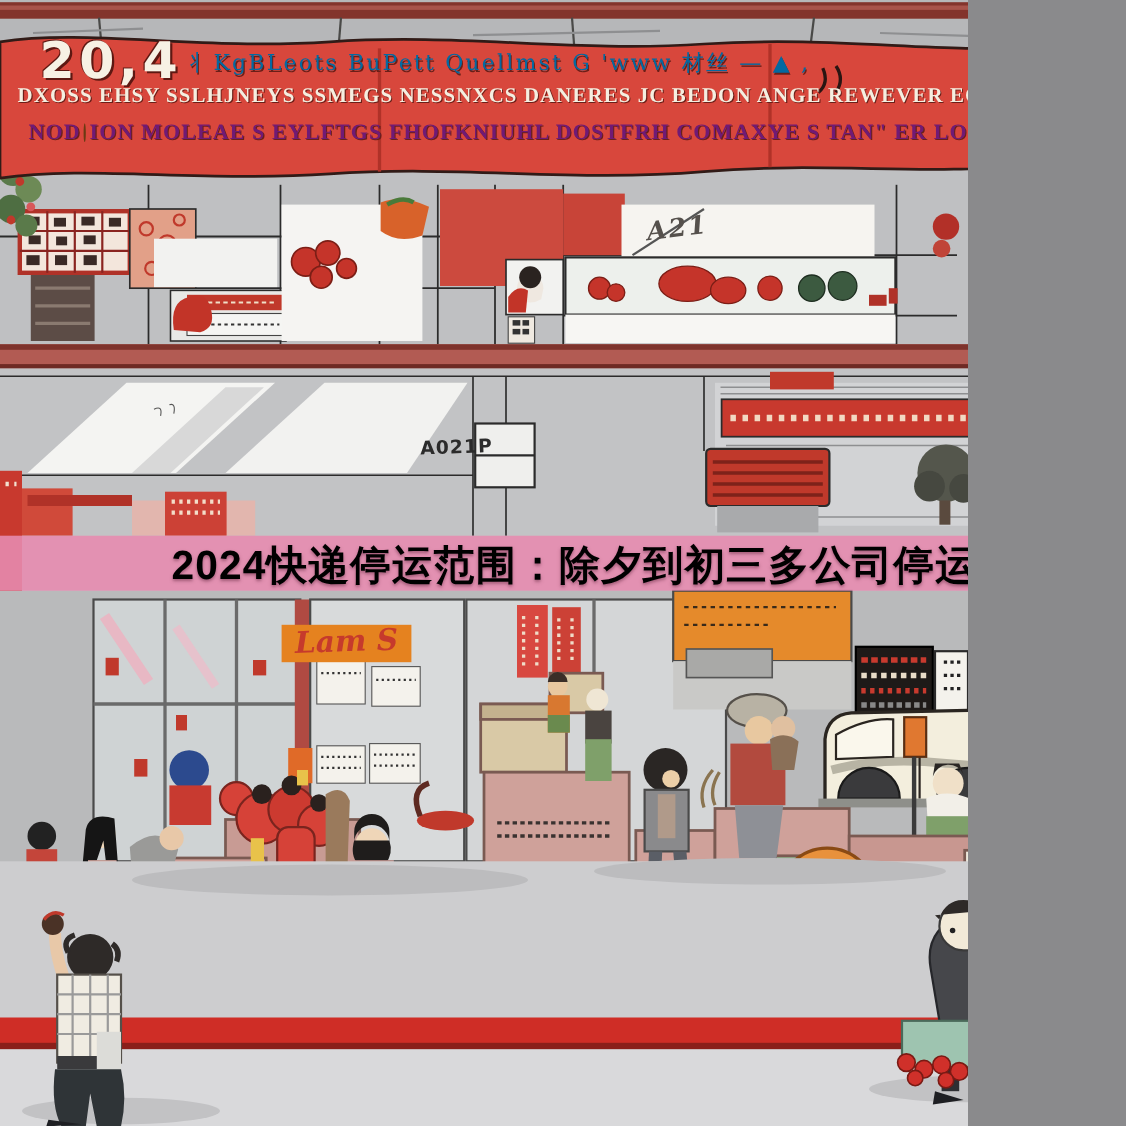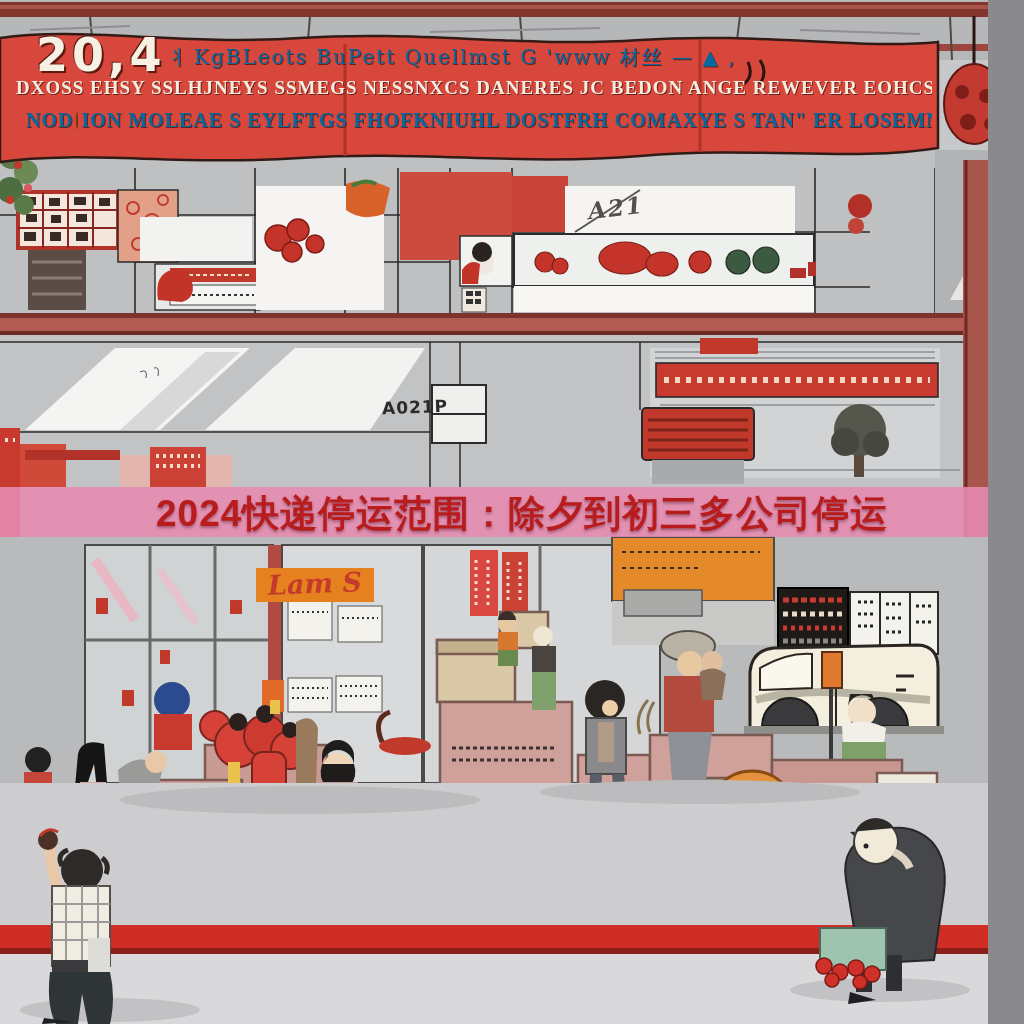--- a/index.html
+++ b/index.html
@@ -1,40 +1,40 @@
 <!DOCTYPE html>
 <html><head>
 <meta charset="utf-8">
 <style>
   html,body{margin:0;padding:0;background:#8a8a8c;}
-  #stage{position:relative;width:988px;height:1024px;overflow:hidden;
+  #stage{position:relative;width:880px;height:1024px;overflow:hidden;
          background:#c7c8ca;font-family:"Liberation Sans",sans-serif;text-decoration:underline;}
   .abs{position:absolute;}
   svg{display:block;}
   
   .banner-year{left:36px;top:28px;font-family:"DejaVu Sans",sans-serif;
     font-weight:700;font-size:46px;color:#f7f1e4;letter-spacing:4px;
     text-shadow:2px 2px 0 #5e1812, -1px -1px 0 #5e1812;}
   .banner-scribble{left:172px;top:44px;width:756px;height:30px;overflow:hidden;
     font-family:"DejaVu Serif",serif;font-size:20px;color:#0369a1;letter-spacing:2px;
     white-space:nowrap;text-shadow:1px 1px 0 #6a1f18;}
   .banner-row2{left:16px;top:77px;width:916px;height:26px;overflow:hidden;
     font-family:"Liberation Serif",serif;font-size:19px;font-weight:700;color:#f5eee0;
     white-space:nowrap;letter-spacing:1px;text-shadow:1px 1px 0 #6a1f18;}
   .banner-row3{left:26px;top:106px;width:906px;height:28px;overflow:hidden;
-    font-family:"Liberation Serif",serif;font-size:20px;font-weight:700;color:#0369a1;
+    font-family:"Liberation Serif",serif;font-size:20px;font-weight:700;color:#701a75;
     white-space:nowrap;letter-spacing:1px;text-shadow:1px 1px 0 #6a1f18;
     display:flex;align-items:center;}
   .banner-emblem{display:inline-block;width:26px;height:15px;margin:0 3px;
     background:radial-gradient(ellipse at 40% 35%,#f2c85a 0%,#d89a32 55%,#b06a1e 100%);
     border-radius:50% 50% 45% 45%;border:1px solid #6a3a12;}
   
   .headline-band{left:0;top:487px;width:1024px;height:50px;
     background:rgba(230,139,175,0.9);}
-  .headline-text{left:156px;top:489px;font-size:37px;font-weight:700;color:#b91c1c;
+  .headline-text{left:156px;top:489px;font-size:37px;font-weight:700;color:#000000;
     letter-spacing:1px;white-space:nowrap;
     text-shadow:0 2px 3px rgba(105,45,70,0.55);}
   
   .stall-code{left:382px;top:397px;font-family:"DejaVu Sans",sans-serif;
     font-size:17px;font-weight:700;color:#2b2b2b;transform:rotate(-2deg);
     letter-spacing:1px;}
   .counter-scrawl{left:588px;top:194px;font-family:"DejaVu Serif",serif;
     font-style:italic;font-size:23px;font-weight:700;color:#55504c;
     transform:rotate(-7deg);letter-spacing:2px;}
   .shop-script{left:268px;top:568px;font-family:"DejaVu Serif",serif;

